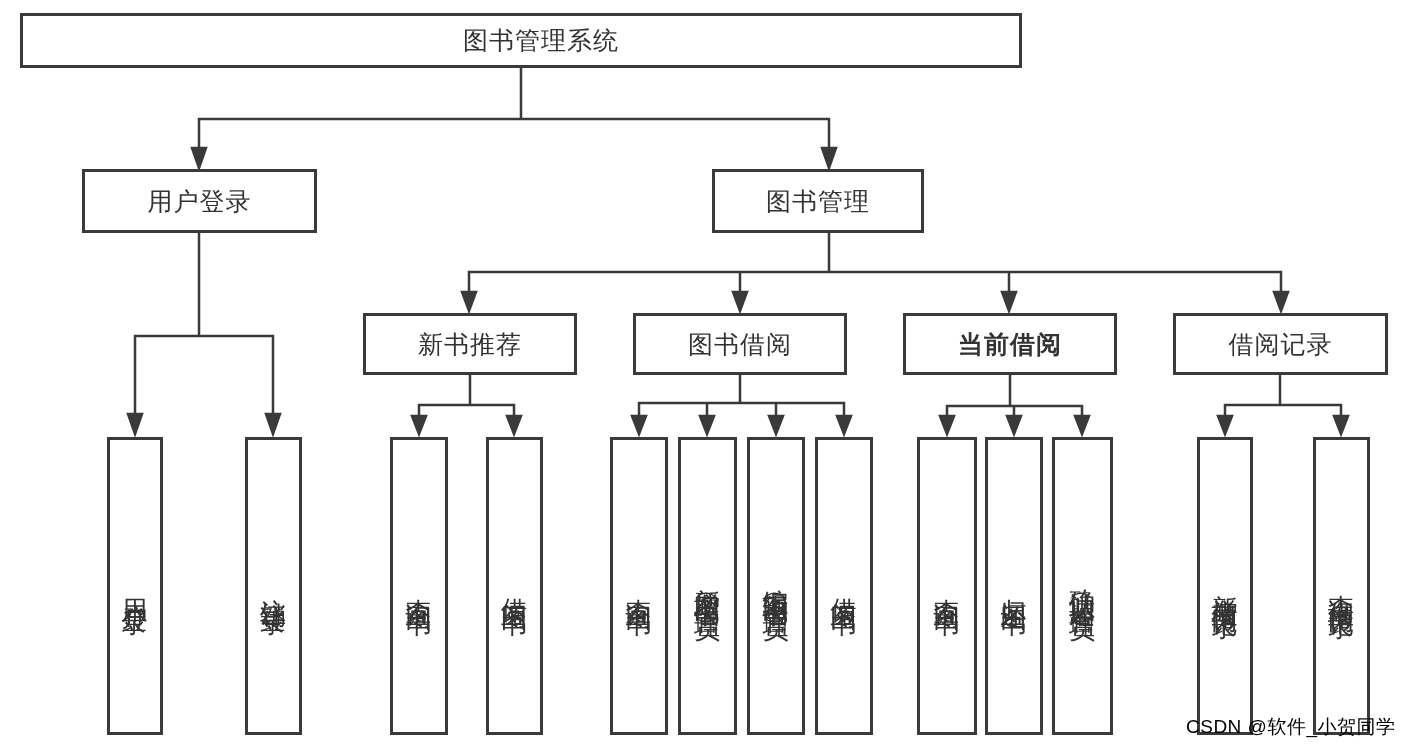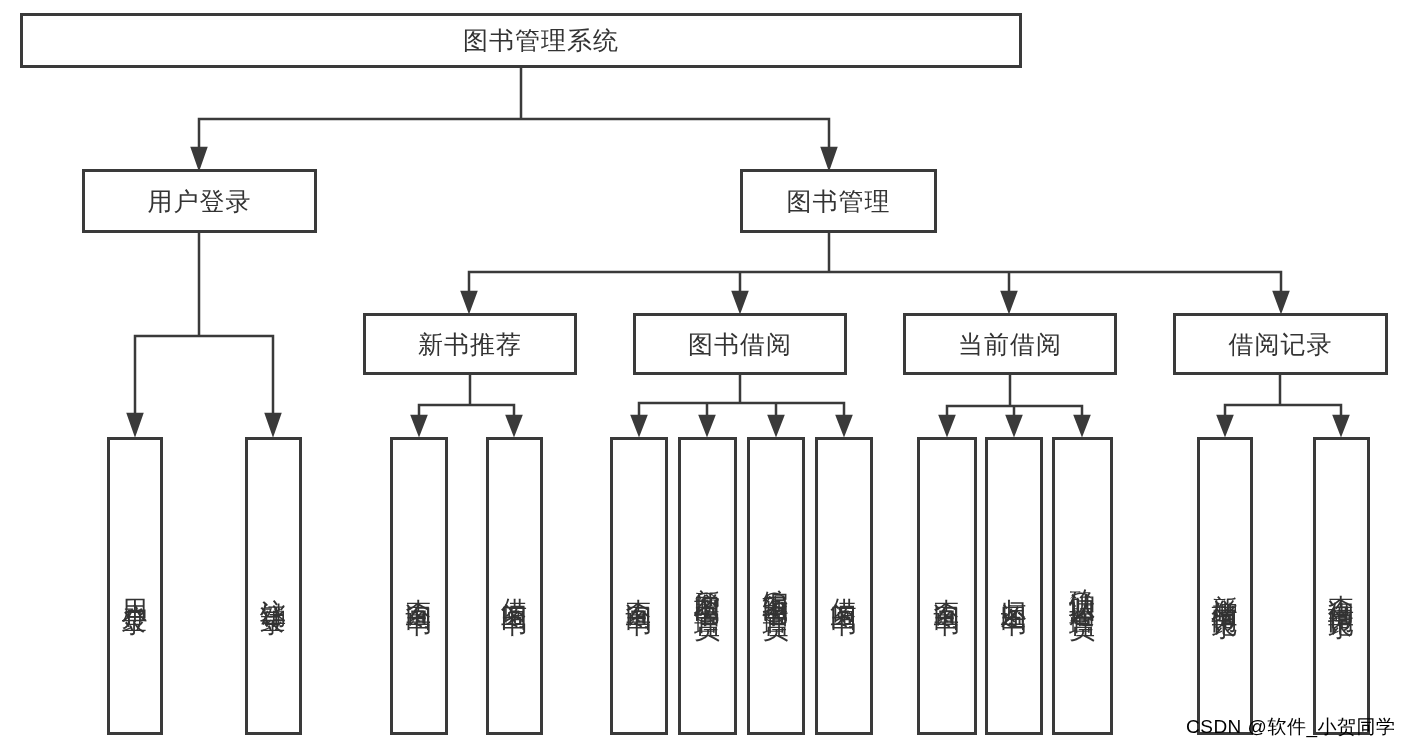--- a/index.html
+++ b/index.html
@@ -105,25 +105,25 @@
         <path fill="none" d="M1280,375 V405 M1225,405 H1341 M1225,405 V416 M1341,405 V416"></path>
         <polygon points="1218,416 1232,416 1225,434"></polygon>
         <polygon points="1334,416 1348,416 1341,434"></polygon>
       </g>
     </g>
   </svg>
 
   <div class="box h-box" style="left:20px; top:13px; width:1002px; height:55px;padding-left:40px;">图书管理系统</div>
 
   <div class="box h-box" style="left:82px; top:169px; width:235px; height:64px;">用户登录</div>
-  <div class="box h-box" style="left:740px; top:169px; width:197px; height:64px;">图书管理</div>
+  <div class="box h-box" style="left:712px; top:169px; width:212px; height:64px;">图书管理</div>
 
   <div class="box h-box" style="left:633px; top:313px; width:214px; height:62px;">图书借阅</div>
   <div class="box h-box" style="left:363px; top:313px; width:214px; height:62px;">新书推荐</div>
-  <div class="box h-box" style="left:903px; top:313px; width:214px; height:62px;">当前借阅</div>
+  <div class="box h-box" style="left:903px; top:313px; width:214px; height:62px;font-weight:bold;">当前借阅</div>
   <div class="box h-box" style="left:1173px; top:313px; width:215px; height:62px;">借阅记录</div>
 
   <div class="box v-box" style="left:107px; top:437px; width:56px; height:298px;">用户登录</div>
   <div class="box v-box" style="left:245px; top:437px; width:57px; height:298px;">注销登录</div>
 
   <div class="box v-box" style="left:390px; top:437px; width:58px; height:298px;">查询图书</div>
   <div class="box v-box" style="left:486px; top:437px; width:57px; height:298px;">借阅图书</div>
 
   <div class="box v-box" style="left:610px; top:437px; width:58px; height:298px;">查询图书</div>
   <div class="box v-box" style="left:678px; top:437px; width:59px; height:298px;">新增图书（管理员）</div>

